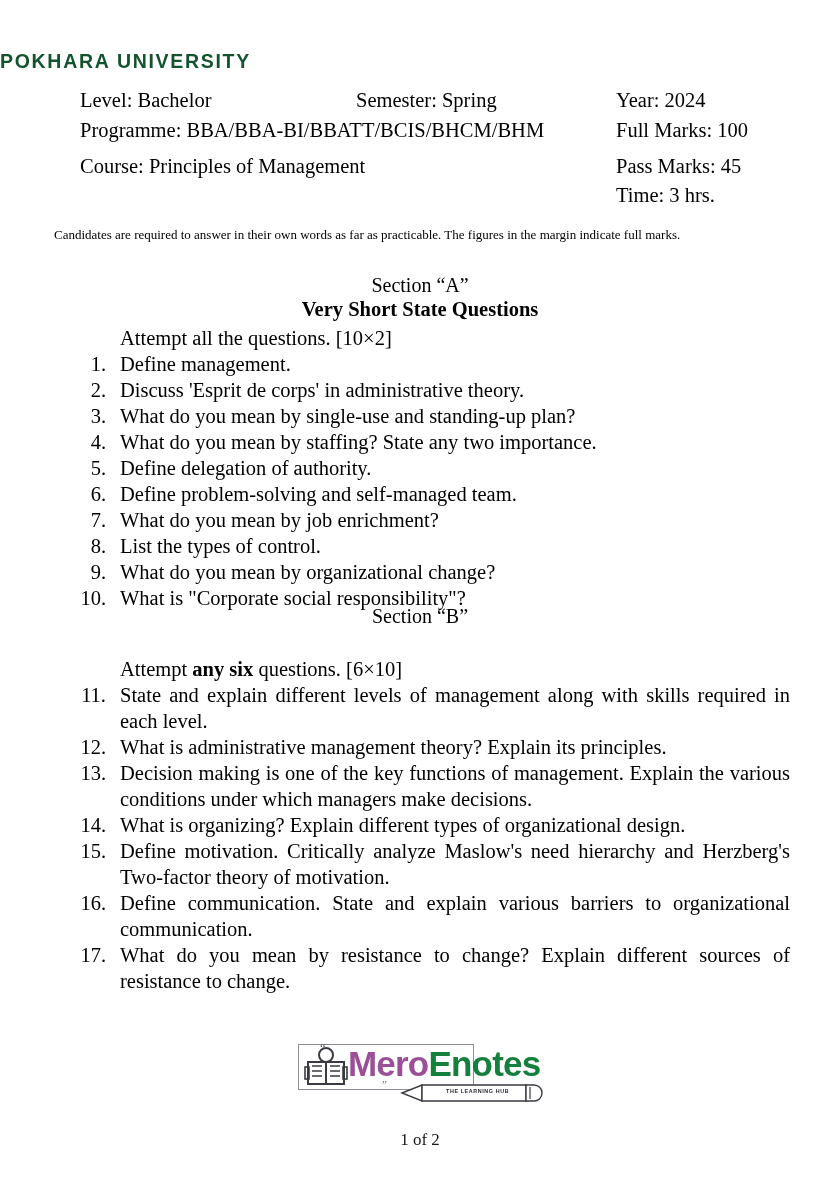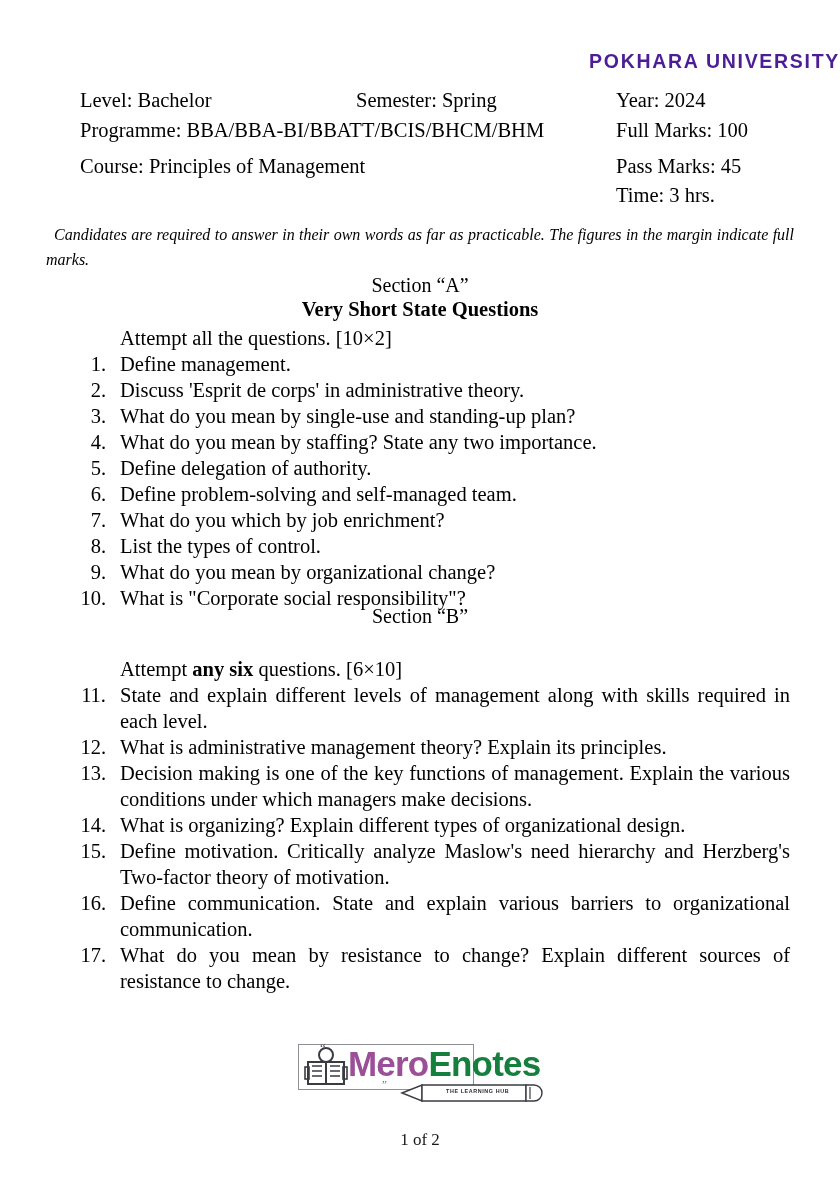--- a/index.html
+++ b/index.html
@@ -21,26 +21,26 @@
     height: 1190px;
     box-sizing: border-box;
   }
 
   
   .uni-title {
     position: absolute;
     top: 50px;
     left: 0;
     width: 840px;
-    text-align: right;
+    text-align: left;
     font-family: "Liberation Sans", "DejaVu Sans", sans-serif;
     font-weight: bold;
     font-size: 19.5px;
     letter-spacing: 1.7px;
-    color: #4c1d95;
+    color: #14532d;
   }
 
   
   .meta {
     position: absolute;
     top: 86px;
     left: 0;
     width: 840px;
     height: 128px;
   }
@@ -60,22 +60,21 @@
   .col-left  { position: absolute; left: 68px; }
   .col-mid   { position: absolute; left: 344px; }
   .col-right { position: absolute; left: 604px; }
 
   
   .instruction {
     position: absolute;
     top: 222px;
     left: 46px;
     width: 748px;
-    font-size: 16px;
-    font-style: italic;
+    font-size: 13px;
     line-height: 25px;
     text-align: justify;
     text-indent: 8px;
   }
   .instruction > span { display: inline; }
 
   
   .section-label {
     position: absolute;
     left: 0;
@@ -276,21 +275,21 @@
       <div class="qrow">
         <div class="qnum">5.</div>
         <div class="qtext nojust">Define delegation of authority.</div>
       </div>
       <div class="qrow">
         <div class="qnum">6.</div>
         <div class="qtext nojust">Define problem-solving and self-managed team.</div>
       </div>
       <div class="qrow">
         <div class="qnum">7.</div>
-        <div class="qtext nojust">What do you which by job enrichment?</div>
+        <div class="qtext nojust">What do you mean by job enrichment?</div>
       </div>
       <div class="qrow">
         <div class="qnum">8.</div>
         <div class="qtext nojust">List the types of control.</div>
       </div>
       <div class="qrow">
         <div class="qnum">9.</div>
         <div class="qtext nojust">What do you mean by organizational change?</div>
       </div>
       <div class="qrow">

